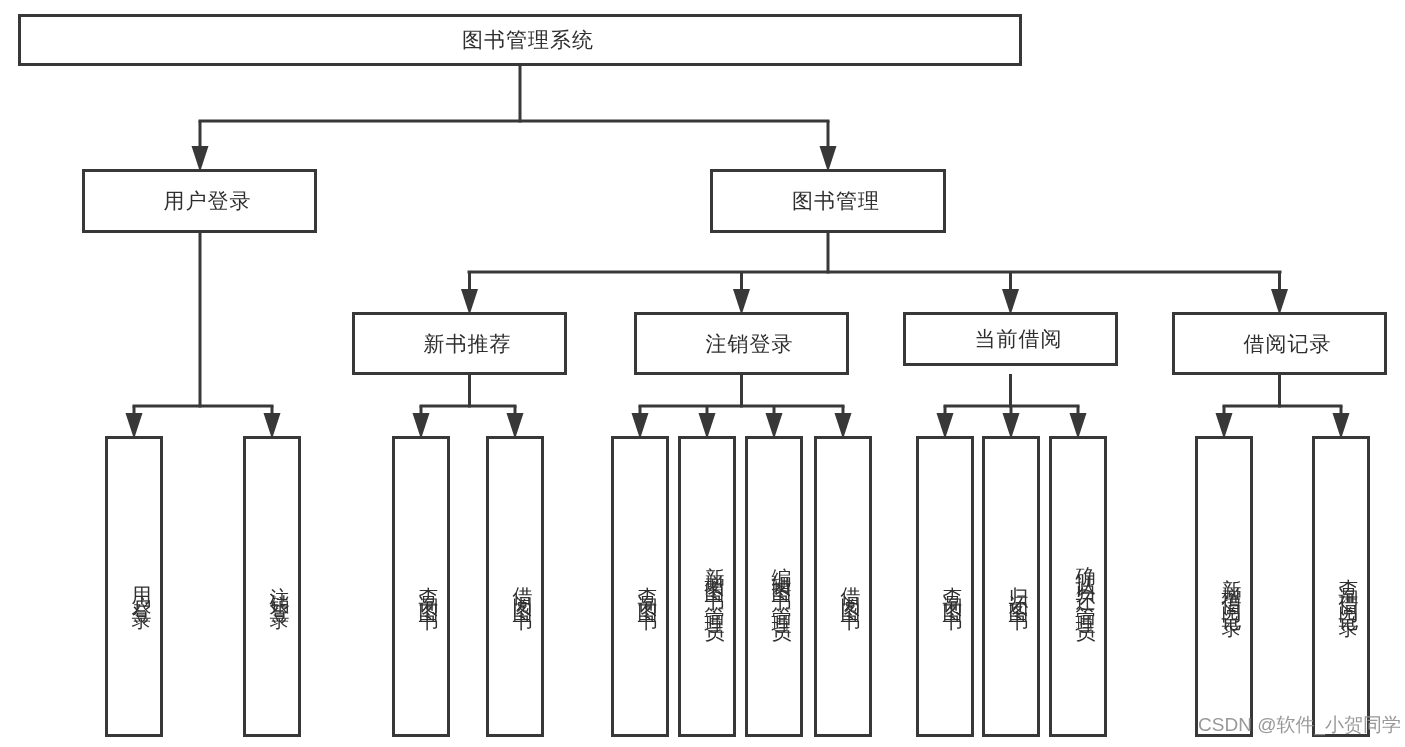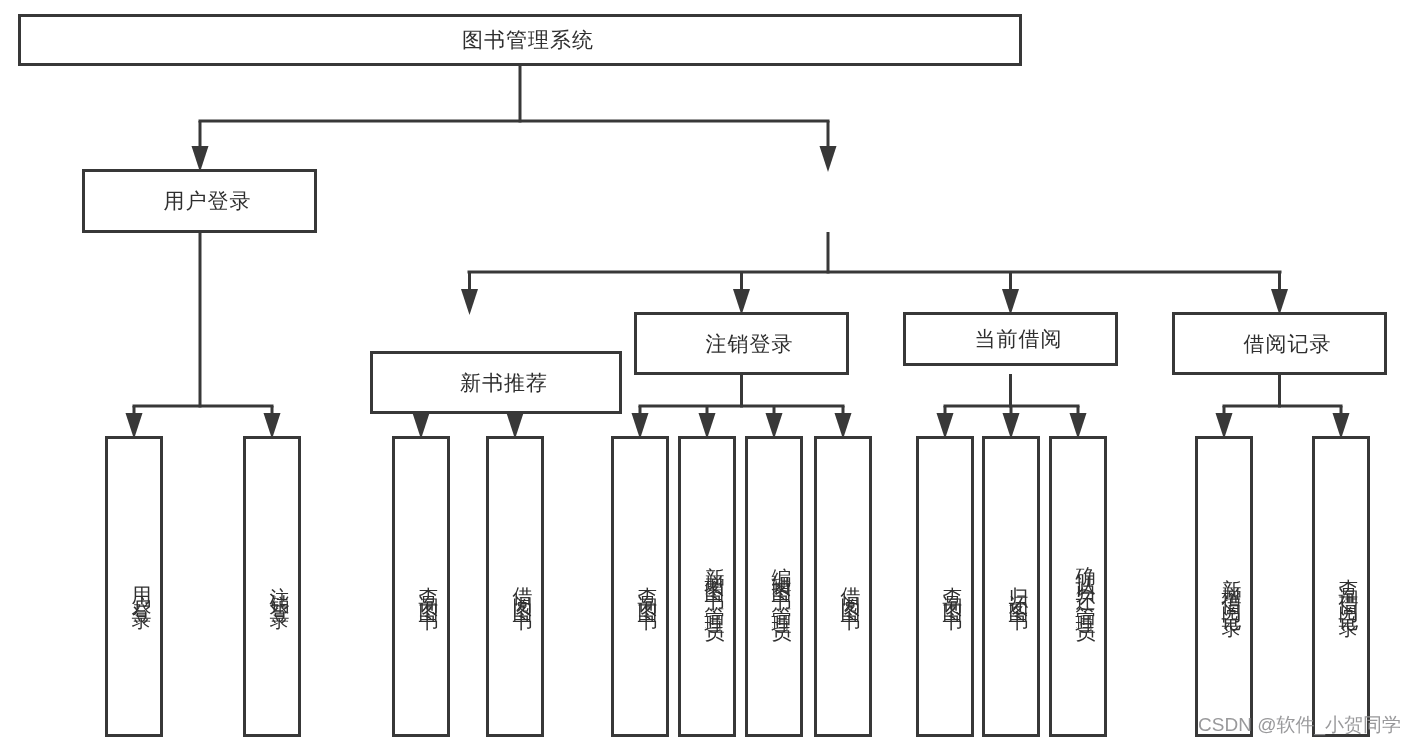--- a/index.html
+++ b/index.html
@@ -118,22 +118,23 @@
       <polygon points="1069.5,413 1086.5,413 1078,439" fill="#383838"></polygon>
       <line x1="1224" y1="406" x2="1224" y2="423" stroke="#383838" stroke-width="3"></line>
       <polygon points="1215.5,413 1232.5,413 1224,439" fill="#383838"></polygon>
       <line x1="1341" y1="406" x2="1341" y2="423" stroke="#383838" stroke-width="3"></line>
       <polygon points="1332.5,413 1349.5,413 1341,439" fill="#383838"></polygon>
     </svg>
 
   <div class="node" style="left:18px; top:14px; width:1004px; height:52px;">图书管理系统</div>
 
   <div class="node" style="left:82px; top:169px; width:235px; height:64px;">用户登录</div>
+  <div class="node" style="left:710px; top:169px; width:236px; height:64px;">图书管理</div>
 
-  <div class="node" style="left:370px; top:312px; width:252px; height:63px;margin-top:39px;">新书推荐</div>
+  <div class="node" style="left:352px; top:312px; width:215px; height:63px;">新书推荐</div>
   <div class="node" style="left:634px; top:312px; width:215px; height:63px;">注销登录</div>
   <div class="node" style="left:903px; top:312px; width:215px; height:54px;">当前借阅</div>
   <div class="node" style="left:1172px; top:312px; width:215px; height:63px;">借阅记录</div>
 
   <div class="node leaf" style="left:105px;">
     <span class="vtext">用户登录</span>
   </div>
   <div class="node leaf" style="left:243px;">
     <span class="vtext">注销登录</span>
   </div>

